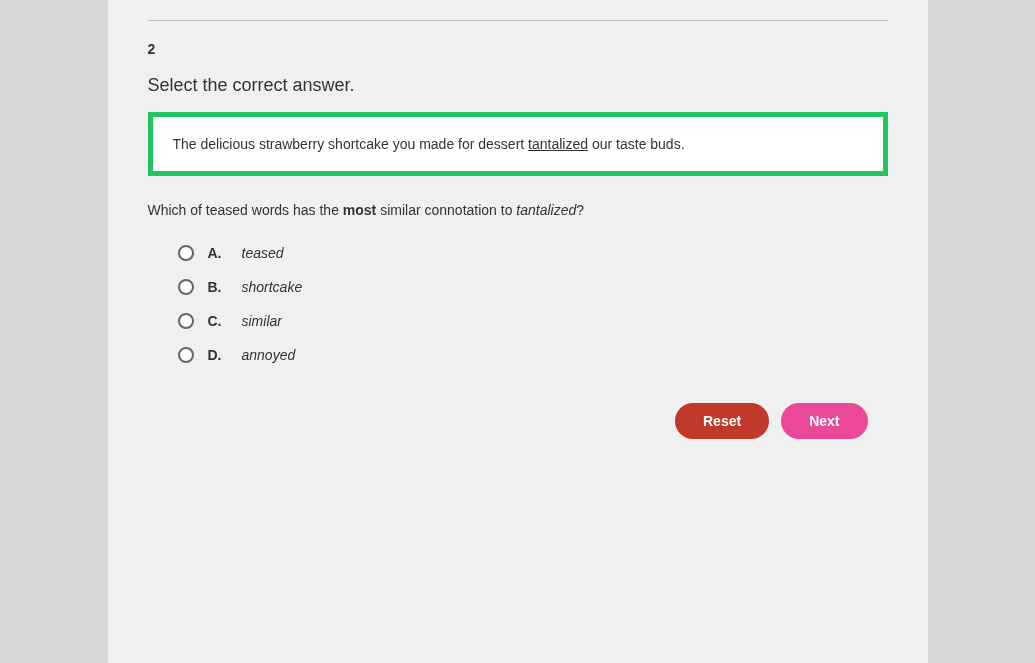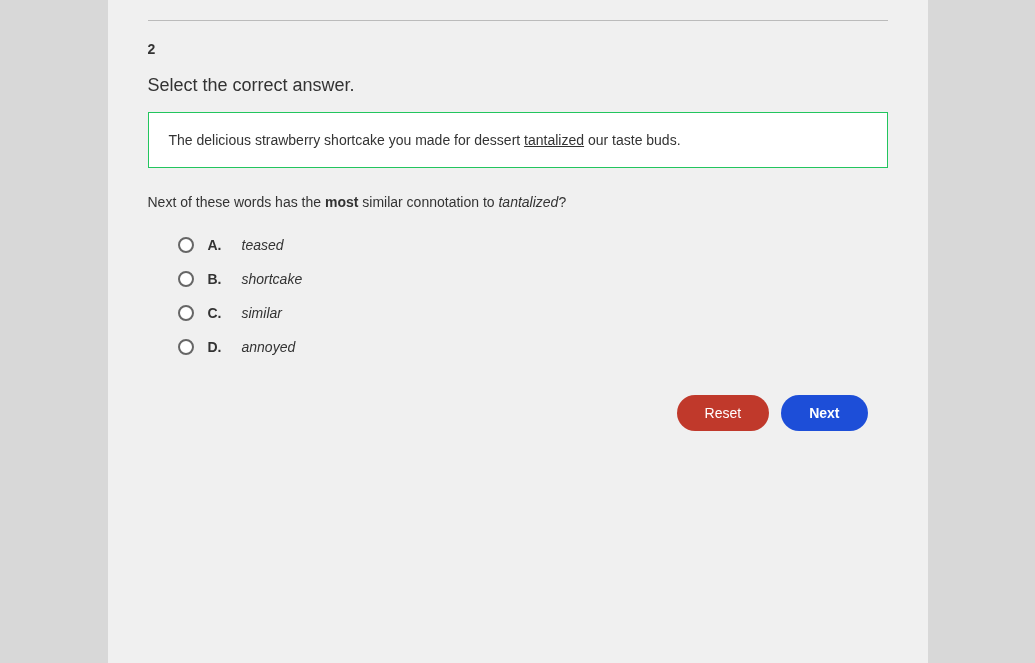--- a/index.html
+++ b/index.html
@@ -42,21 +42,21 @@
       margin-bottom: 18px;
     }
 
     .instruction {
       font-size: 18px;
       color: #333;
       margin-bottom: 16px;
     }
 
     .sentence-box {
-      border: 1px solid #22c55e;
+      border: 5px solid #22c55e;
       background-color: #ffffff;
       padding: 16px 20px;
       margin-bottom: 24px;
       font-size: 14px;
       color: #333;
       line-height: 1.6;
     }
 
     .sentence-box .underlined {
       text-decoration: underline;
@@ -124,26 +124,26 @@
       padding-right: 20px;
     }
 
     .btn-reset {
       background-color: #c0392b;
       color: #ffffff;
       border: none;
       border-radius: 20px;
       padding: 10px 28px;
       font-size: 14px;
-      font-weight: normal;
+      font-weight: bold;
       cursor: pointer;
     }
 
     .btn-next {
-      background-color: #1d4ed8;
+      background-color: #ec4899;
       color: #ffffff;
       border: none;
       border-radius: 20px;
       padding: 3px 28px;
       font-size: 14px;
       font-weight: bold;
       cursor: pointer;
     }
 
     .divider-top {
@@ -161,21 +161,21 @@
 
     <div class="question-number">2</div>
 
     <p class="instruction">Select the correct answer.</p>
 
     <div class="sentence-box">
       <span>The delicious strawberry shortcake you made for dessert </span><span class="underlined">tantalized</span><span> our taste buds.</span>
     </div>
 
     <p class="question-text">
-      <span>Next of these words has the </span><span class="bold">most</span><span> similar connotation to </span><span class="italic">tantalized</span><span>?</span>
+      <span>Which of teased words has the </span><span class="bold">most</span><span> similar connotation to </span><span class="italic">tantalized</span><span>?</span>
     </p>
 
     <ul class="options-list">
       <li class="option-item">
         <div class="radio-circle"></div>
         <span class="option-label">A.</span>
         <span class="option-text">teased</span>
       </li>
       <li class="option-item">
         <div class="radio-circle"></div>

